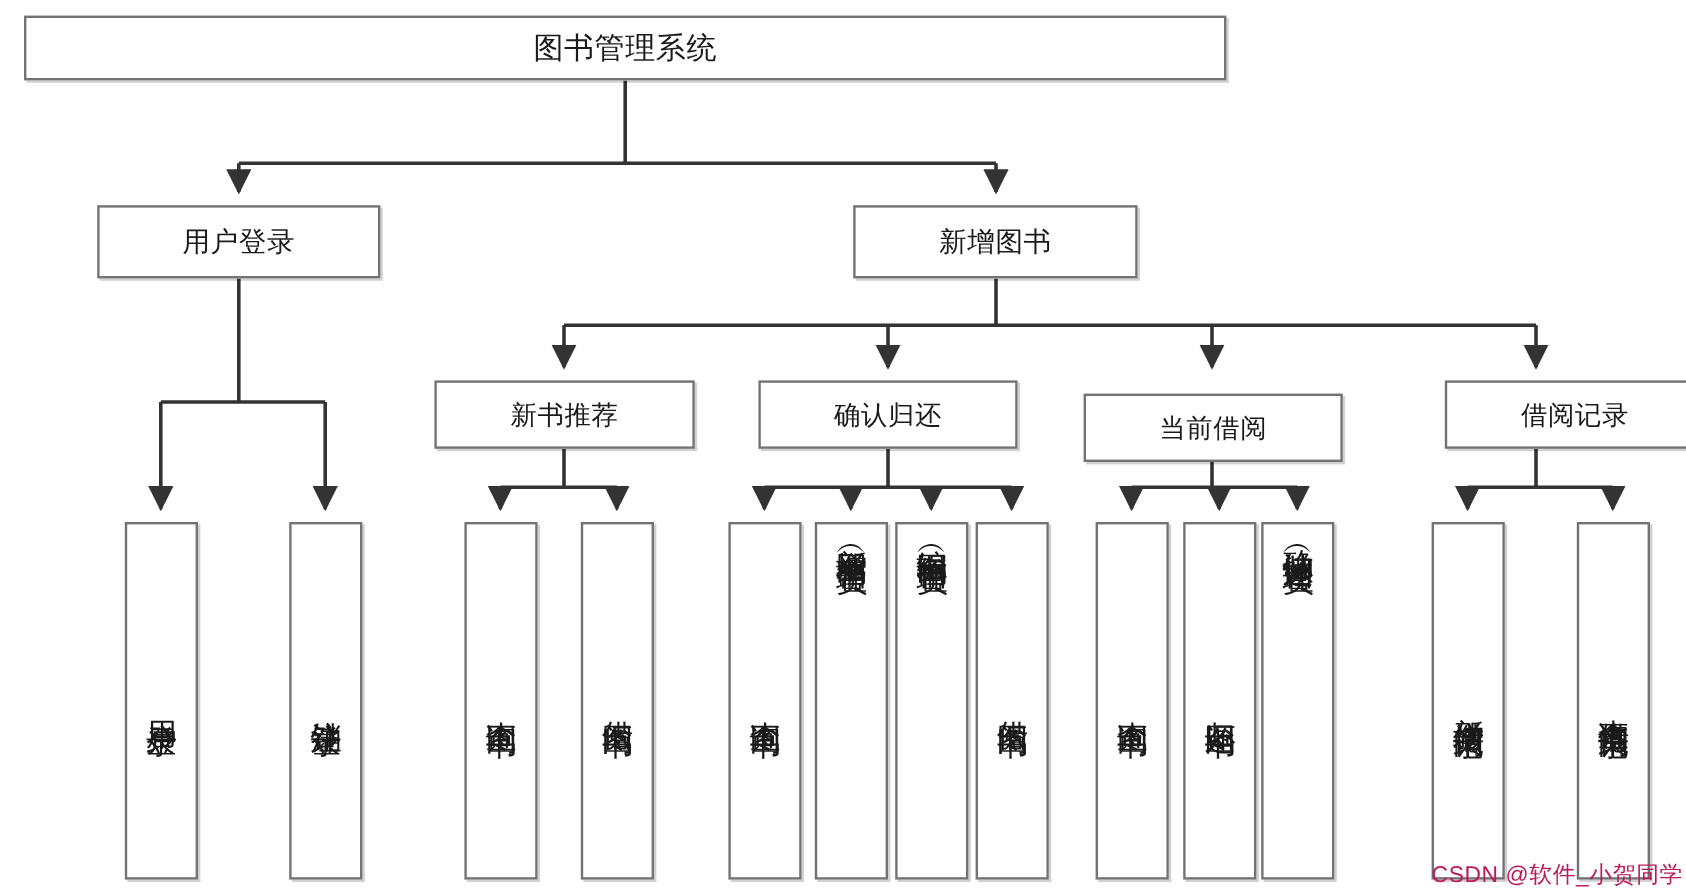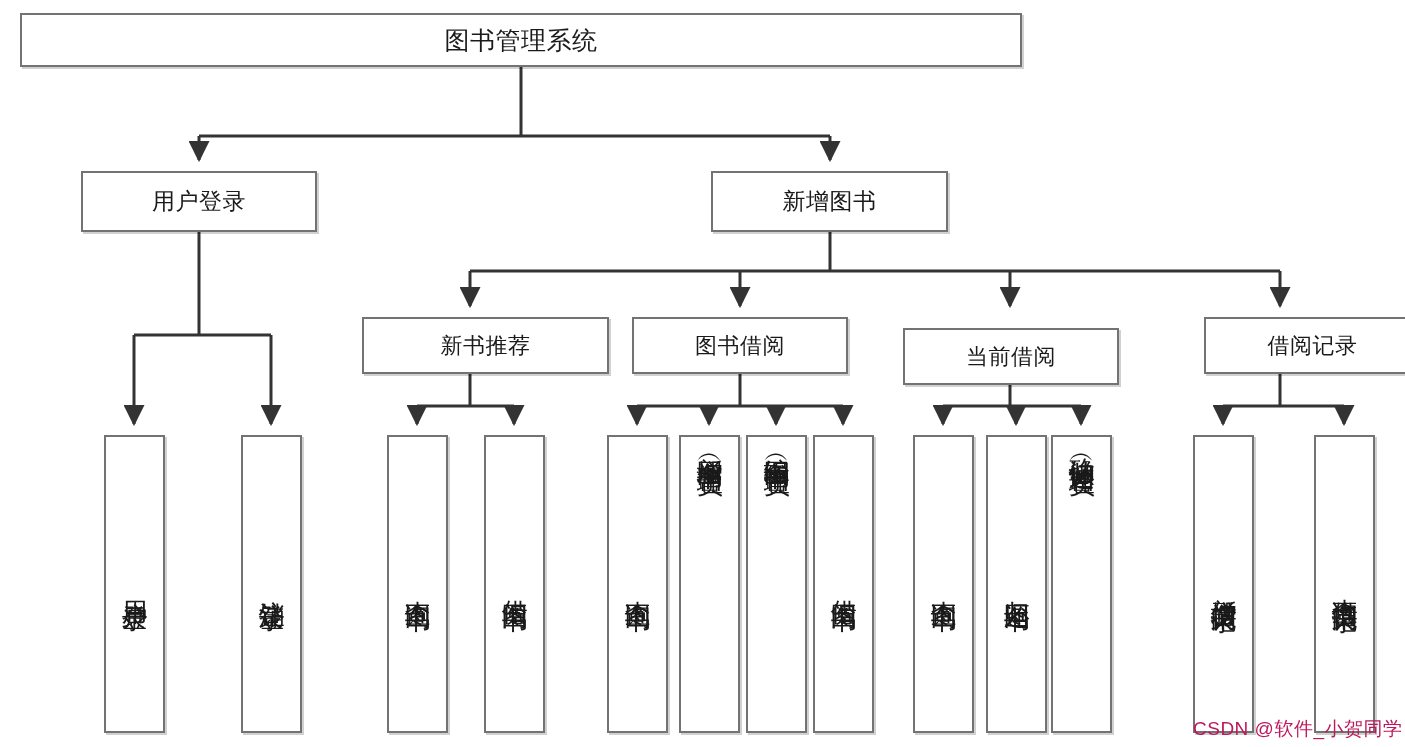--- a/index.html
+++ b/index.html
@@ -127,25 +127,25 @@
     <span class="label">图书管理系统</span>
   </div>
 
   <div class="node level-1" id="n-user-login" style="left: 81px; top: 171px; width: 236px; height: 61px;">
     <span class="label">用户登录</span>
   </div>
   <div class="node level-1" id="n-book-manage" style="left: 711px; top: 171px; width: 237px; height: 61px;">
     <span class="label">新增图书</span>
   </div>
 
-  <div class="node level-2" id="n-new-book-rec" style="left: 362px; top: 317px; width: 247px; height: 57px;">
+  <div class="node level-2" id="n-new-book-rec" style="left: 362px; top: 317px; width: 217px; height: 57px;">
     <span class="label">新书推荐</span>
   </div>
   <div class="node level-2" id="n-book-borrow" style="left: 632px; top: 317px; width: 216px; height: 57px;">
-    <span class="label">图书借阅</span>
+    <span class="label">确认归还</span>
   </div>
   <div class="node level-2" id="n-current-borrow" style="left: 903px; top: 317px; width: 216px; height: 57px; margin-top: 11px;">
     <span class="label">当前借阅</span>
   </div>
   <div class="node level-2" id="n-borrow-record" style="left: 1204px; top: 317px; width: 217px; height: 57px;">
     <span class="label">借阅记录</span>
   </div>
 
   <div id="leaf-host">
       <div class="node leaf center-text" style="left: 104px; top: 435px; width: 61px; height: 298px;">

